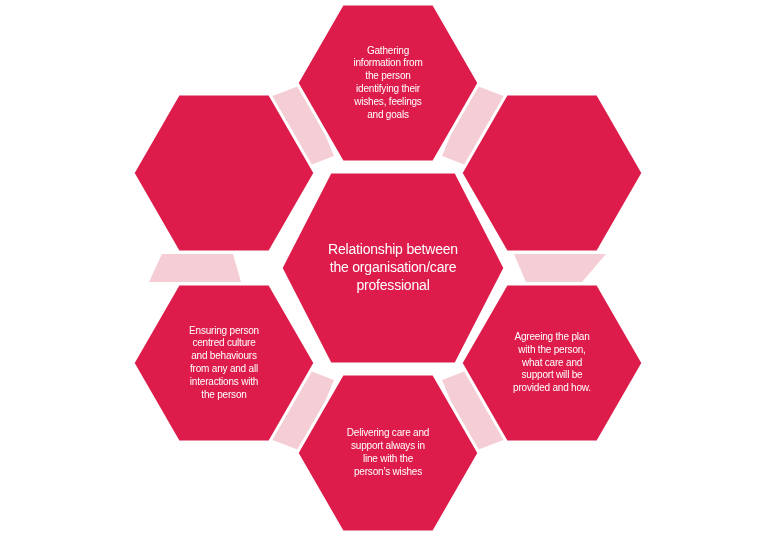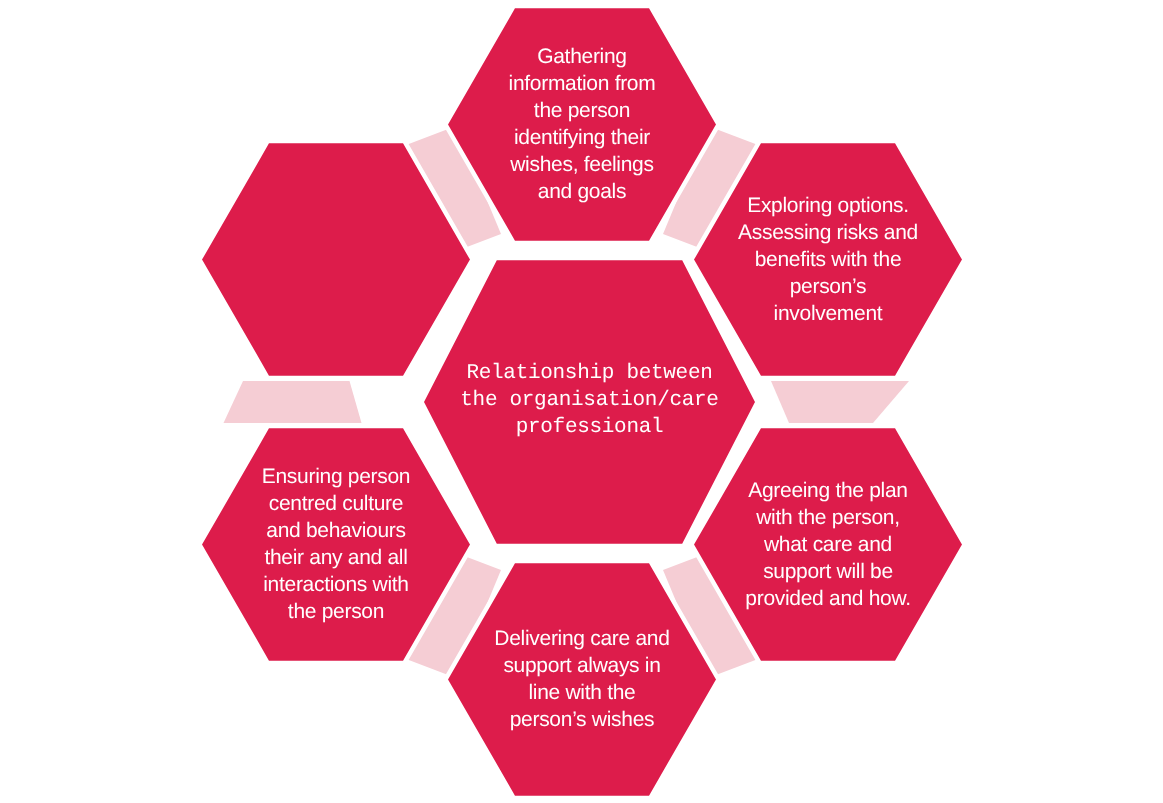--- a/index.html
+++ b/index.html
@@ -20,21 +20,21 @@
     left: 0;
     top: 0;
   }
   .hex-label {
     position: absolute;
     display: flex;
     align-items: center;
     justify-content: center;
     text-align: center;
     color: var(--hex-text, #ffffff);
-    font-size: 14px;
+    font-size: 10px;
     line-height: 1.28;
     white-space: pre-line;
     letter-spacing: -0.2px;
     pointer-events: none;
   }
   .hex-label.center {
     font-size: 14px;
   }
 </style>
 </head>
@@ -64,42 +64,37 @@
     </g>
   </svg>
 
   <div class="hex-label" style="left:297px; top:4px; width:182px; height:158px;">Gathering
 information from
 the person
 identifying their
 wishes, feelings
 and goals</div>
 
-  <div class="hex-label" style="left:461px; top:94px; width:182px; height:158px;">Exploring options.
-Assessing risks and
-benefits with the
-person’s
-involvement</div>
 
   <div class="hex-label" style="left:297px; top:374px; width:182px; height:158px;">Delivering care and
 support always in
 line with the
 person’s wishes</div>
 
   <div class="hex-label" style="left:461px; top:284px; width:182px; height:158px;">Agreeing the plan
 with the person,
 what care and
 support will be
 provided and how.</div>
 
   <div class="hex-label" style="left:133px; top:284px; width:182px; height:158px;">Ensuring person
 centred culture
 and behaviours
-their any and all
+from any and all
 interactions with
 the person</div>
 
 
-  <div class="hex-label center" style="left:281px; top:172px; width:224px; height:192px;font-family:Liberation Mono, monospace;">Relationship between
+  <div class="hex-label center" style="left:281px; top:172px; width:224px; height:192px;">Relationship between
 the organisation/care
 professional</div>
 
 </div>
 
 </body></html>

